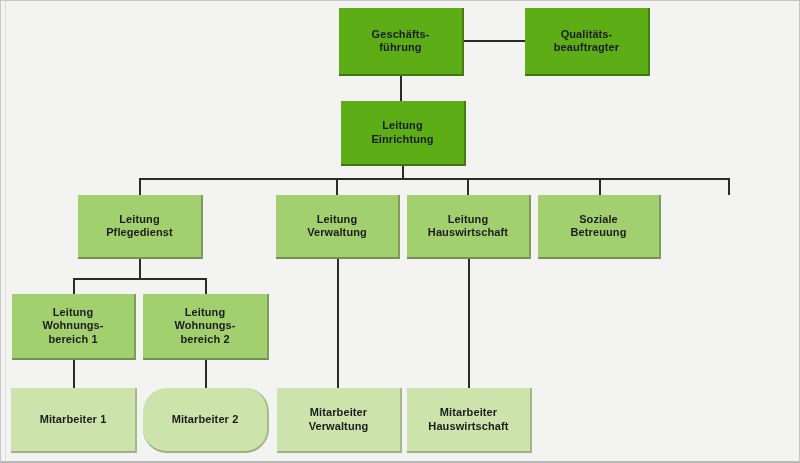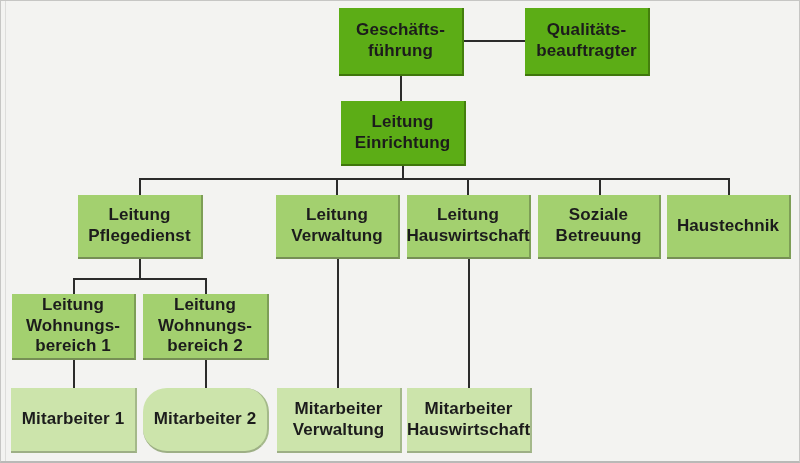--- a/index.html
+++ b/index.html
@@ -6,21 +6,21 @@
   .frame{
     position:relative;width:800px;height:463px;box-sizing:border-box;
     background:#f3f3f1;border:1px solid #c6c6c4;border-bottom:2px solid #b9b9b7;
     font-family:"Liberation Sans",sans-serif;overflow:hidden;
   }
   .frame:before{ 
     content:"";position:absolute;left:4px;top:0;bottom:0;width:1px;background:#dddddb;
   }
   .node{
     position:absolute;display:flex;align-items:center;justify-content:center;
-    text-align:center;font-weight:bold;font-size:17px;line-height:1.22;
+    text-align:center;font-weight:bold;font-size:11px;line-height:1.22;
     color:#1c1c1c;white-space:pre-line;box-sizing:border-box;letter-spacing:.1px;
   }
   .lvl-dark{background:#5cad16;border-right:2px solid #447f0d;border-bottom:2px solid #3f760c;}
   .lvl-mid{background:#a3d06f;border-right:2px solid #7d9e56;border-bottom:2px solid #768f55;}
   .lvl-light{background:#cce4ab;border-right:2px solid #a4b98a;border-bottom:2px solid #9daf85;}
   .line{position:absolute;background:#2b2b2b;}
 </style>
 </head>
 <body>
 
@@ -55,21 +55,20 @@
 Einrichtung</div>
 
   <div class="node lvl-mid" style="left:77px;top:194px;width:125px;height:64px;">Leitung
 Pflegedienst</div>
   <div class="node lvl-mid" style="left:275px;top:194px;width:124px;height:64px;">Leitung
 Verwaltung</div>
   <div class="node lvl-mid" style="left:406px;top:194px;width:124px;height:64px;">Leitung
 Hauswirtschaft</div>
   <div class="node lvl-mid" style="left:537px;top:194px;width:123px;height:64px;">Soziale
 Betreuung</div>
-  <div class="node lvl-mid" style="left:666px;top:194px;width:124px;height:64px;">Haustechnik</div>
 
   <div class="node lvl-mid" style="left:11px;top:293px;width:124px;height:66px;">Leitung
 Wohnungs-
 bereich 1</div>
   <div class="node lvl-mid" style="left:142px;top:293px;width:126px;height:66px;">Leitung
 Wohnungs-
 bereich 2</div>
 
   <div class="node lvl-light" style="left:10px;top:387px;width:126px;height:65px;">Mitarbeiter 1</div>
   <div class="node lvl-light" style="left:142px;top:387px;width:126px;height:65px;border-radius:24px;">Mitarbeiter 2</div>

